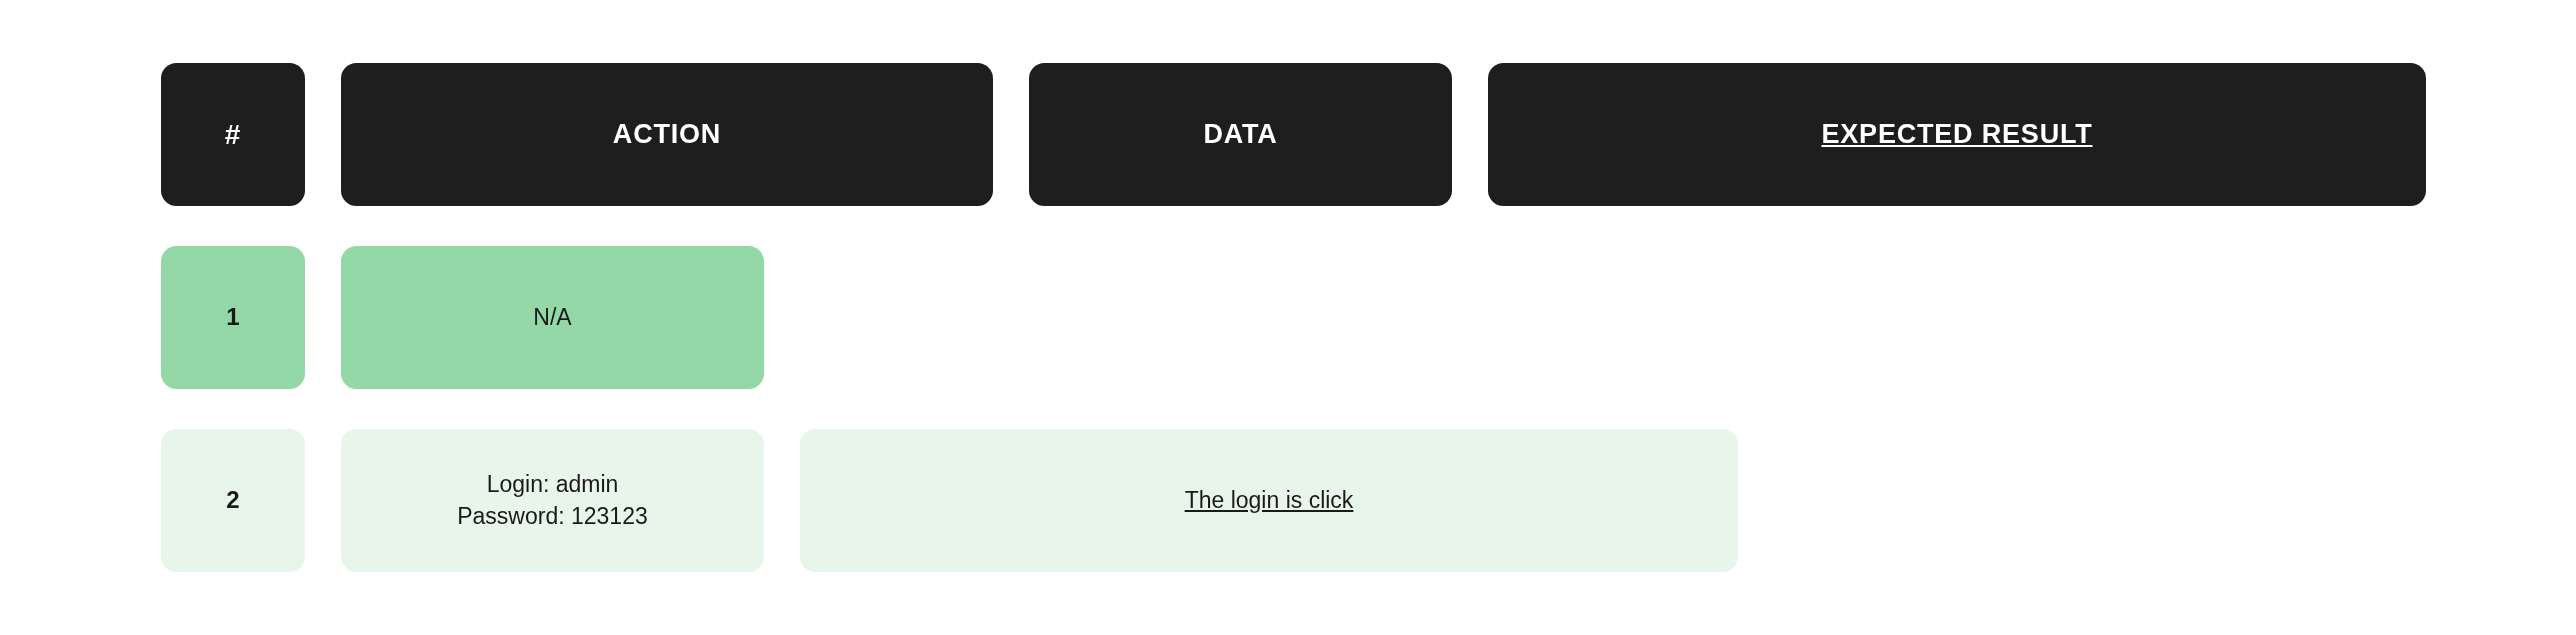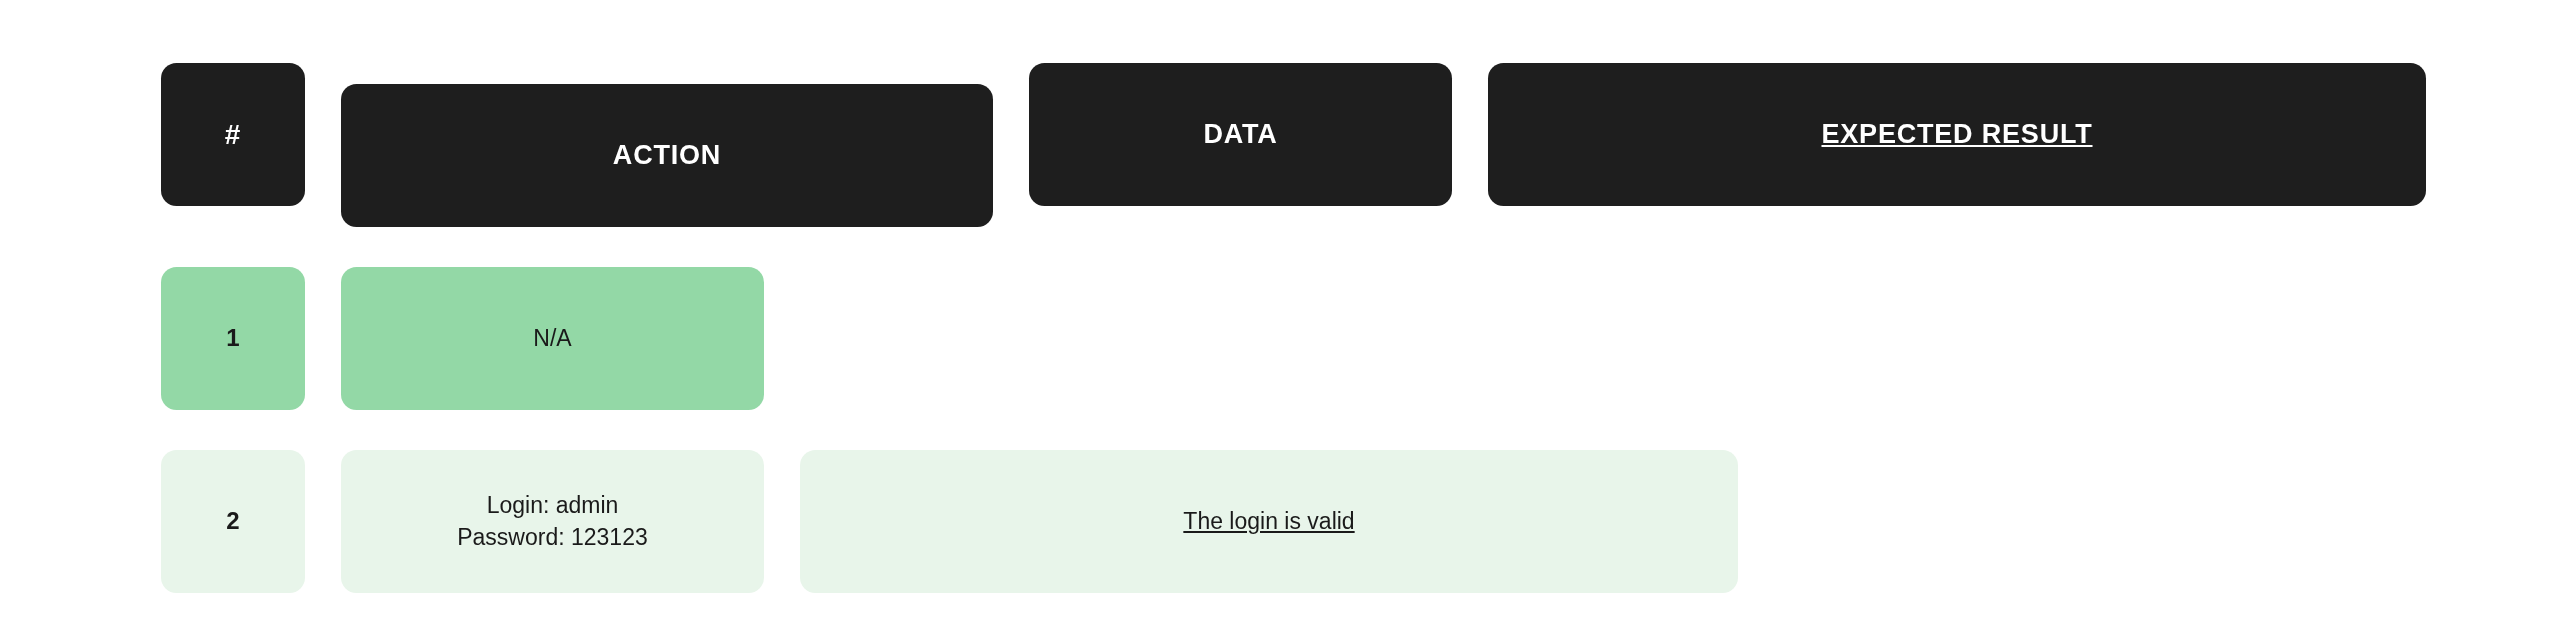--- a/index.html
+++ b/index.html
@@ -35,21 +35,21 @@
     display: flex;
     align-items: center;
     justify-content: center;
     text-align: center;
     box-sizing: border-box;
     padding: 5.2px 12.4px;
   }
 
   
   .col-num      { width: 144px;  flex: 0 0 144px; }
-  .col-action   { width: 652px; flex: 0 0 652px; margin-top: 21px; }
+  .col-action   { width: 652px; flex: 0 0 652px; }
   .col-data     { width: 423px;  flex: 0 0 423px; justify-content: center; }
   .col-expected { width: 938px; flex: 0 0 938px; text-decoration: underline; }
 
   
   .header-row .cell {
     background: #1e1e1e;
     color: #ffffff;
     height: 143px;
     font-weight: bold;
     font-size: 27px;
@@ -109,18 +109,18 @@
 
   <div class="row body-row tone-soft">
     <div class="cell col-num">
       <span class="cell-text">2</span>
     </div>
     <div class="cell col-data">
       <span class="cell-text">Login: admin
 Password: 123123</span>
     </div>
     <div class="cell col-expected">
-      <span class="cell-text">The login is valid</span>
+      <span class="cell-text">The login is click</span>
     </div>
   </div>
 
 </div>
 
 
 </body></html>

